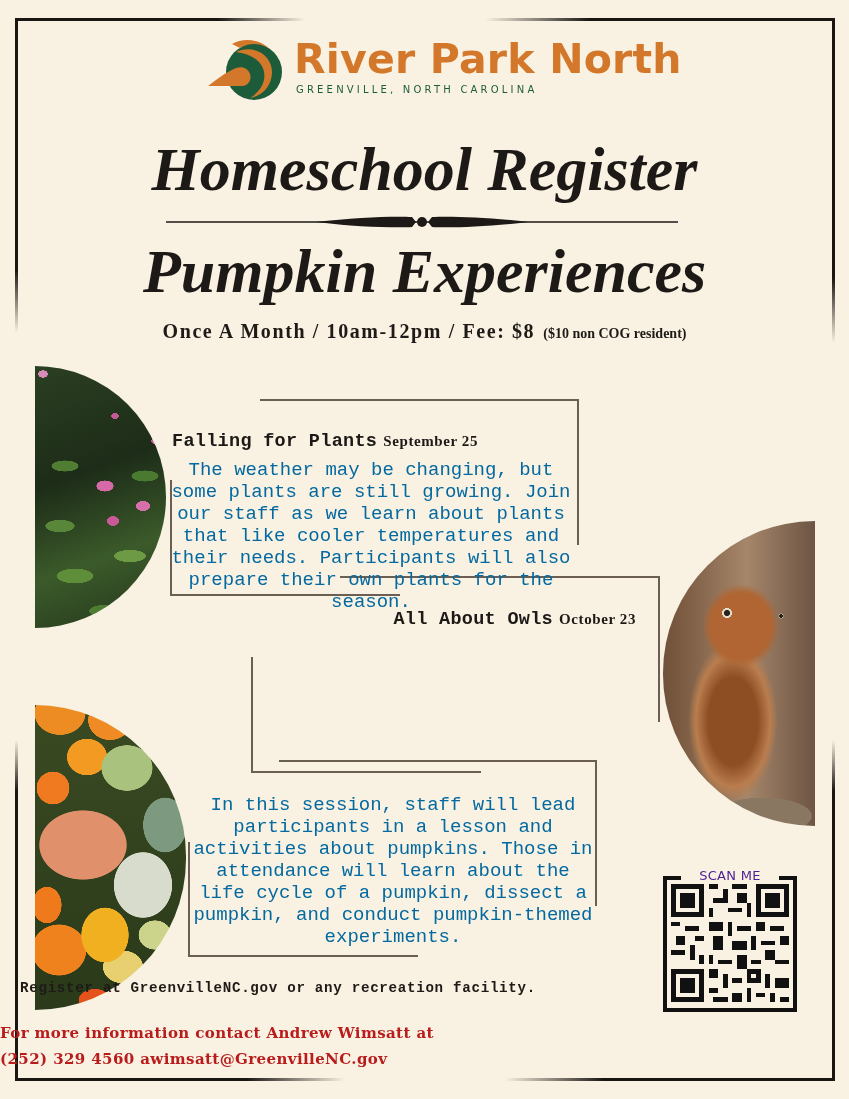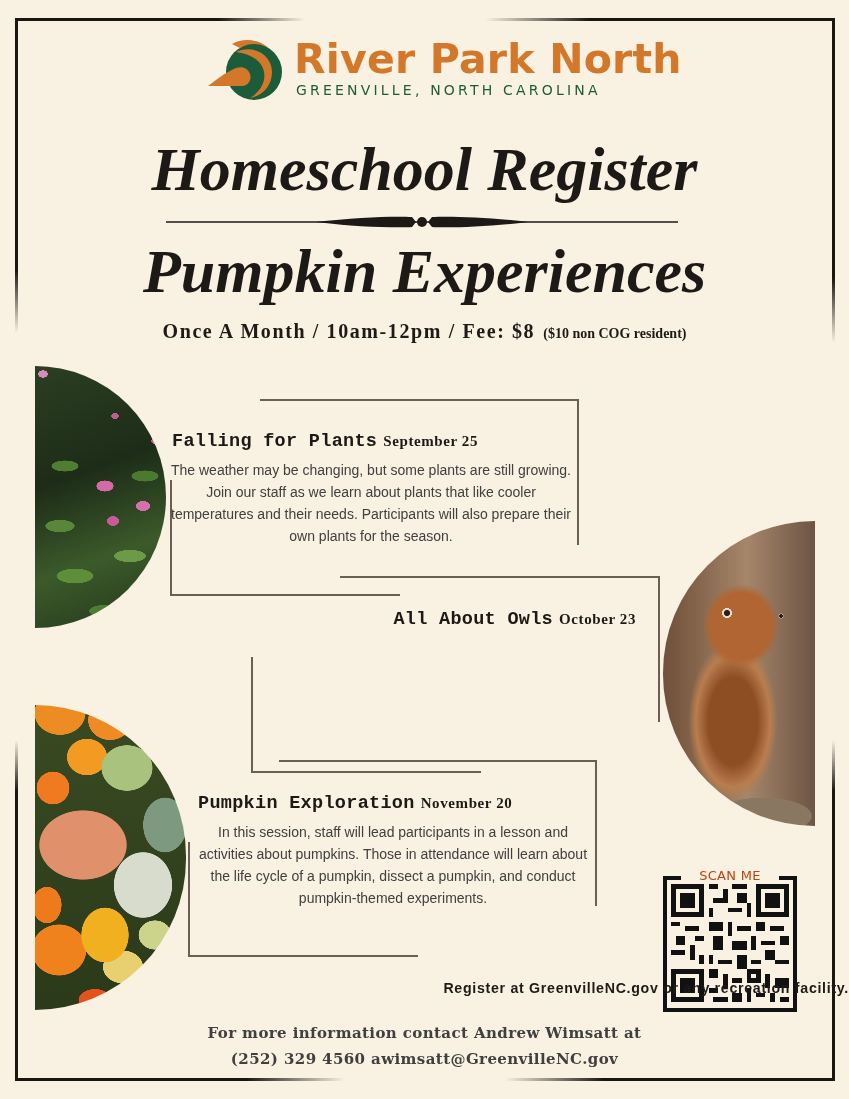--- a/index.html
+++ b/index.html
@@ -14,21 +14,21 @@
     .f-bot-r { left: 505px; top: 1078px; width: 330px; height: 3px; background: linear-gradient(to left, #1a1713 70%, rgba(26,23,19,0)); }
     .f-left-t { left: 15px; top: 18px; width: 3px; height: 315px; background: linear-gradient(to bottom, #1a1713 80%, rgba(26,23,19,0)); }
     .f-left-b { left: 15px; top: 740px; width: 3px; height: 341px; background: linear-gradient(to top, #1a1713 85%, rgba(26,23,19,0)); }
     .f-right-t { left: 832px; top: 18px; width: 3px; height: 325px; background: linear-gradient(to bottom, #1a1713 80%, rgba(26,23,19,0)); }
     .f-right-b { left: 832px; top: 740px; width: 3px; height: 341px; background: linear-gradient(to top, #1a1713 85%, rgba(26,23,19,0)); }
 
     
     .logo { position: absolute; left: 206px; top: 36px; width: 440px; height: 68px; }
     .logo-mark { position: absolute; left: 0; top: 2px; width: 76px; height: 64px; }
     .logo-title { position: absolute; left: 88px; top: 0; font-family: "DejaVu Sans", "Liberation Sans", sans-serif; font-weight: bold; font-size: 41px; color: #d3782a; letter-spacing: 0.2px; line-height: 46px; white-space: nowrap; }
-    .logo-sub { position: absolute; left: 90px; top: 46px; font-family: "DejaVu Sans", "Liberation Sans", sans-serif; font-size: 14px; color: #1c5c3b; letter-spacing: 3.2px; line-height: 16px; white-space: nowrap; }
+    .logo-sub { position: absolute; left: 90px; top: 46px; font-family: "DejaVu Sans", "Liberation Sans", sans-serif; font-size: 10px; color: #1c5c3b; letter-spacing: 3.2px; line-height: 16px; white-space: nowrap; }
 
     
     .title-line { position: absolute; left: 0; width: 849px; text-align: center; font-family: "Liberation Serif", "DejaVu Serif", serif; font-style: italic; font-size: 62px; color: #1c1917; line-height: 70px; white-space: nowrap; }
     .title-1 { top: 134px; }
     .title-2 { top: 236px; }
 
     .divider { position: absolute; left: 166px; top: 211px; width: 512px; height: 22px; }
 
     .subtitle { position: absolute; left: 0; top: 320px; width: 849px; text-align: center; white-space: nowrap; font-family: "Liberation Serif", "DejaVu Serif", serif; color: #1e1a17; font-weight: bold; }
     .subtitle .main { font-size: 20px; letter-spacing: 1.6px; }
@@ -74,40 +74,40 @@
       radial-gradient(ellipse 18px 12px at 60px 295px, #e6521c 90%, transparent 92%),
       linear-gradient(#3a4a22, #2a3a1a); }
 
     
     .ln { position: absolute; background: #6a5f52; }
 
     .session { position: absolute; text-align: center; }
     .session-head { white-space: nowrap; line-height: 26px; }
     .session-name { font-family: Liberation Mono, monospace; font-weight: bold; font-size: 18.5px; color: #1c1917; letter-spacing: 0.3px; }
     .session-date { font-family: "Liberation Serif", "DejaVu Serif", serif; font-weight: bold; font-size: 15px; color: #1c1917; letter-spacing: 0.6px; margin-left: 6px; }
-    .session-desc { font-family: Liberation Sans, sans-serif; font-size: 14px; line-height: 22px; color: #404040; margin-top: 4px; }
+    .session-desc { font-family: Liberation Mono, monospace; font-size: 19px; line-height: 22px; color: #0369a1; margin-top: 4px; }
 
     .s1 { left: 166px; top: 428px; width: 410px; }
     .s1 .session-head { text-align: left; padding-left: 6px; }
     .s2 { left: 252px; top: 606px; width: 400px; }
     .s2 .session-head { text-align: right; padding-right: 16px; }
     .s3 { left: 190px; top: 790px; width: 406px; }
     .s3 .session-head { text-align: left; padding-left: 8px; }
 
     
     .qr { position: absolute; left: 663px; top: 868px; width: 134px; height: 144px; }
-    .qr-label { position: absolute; left: 0; top: 0; width: 134px; text-align: center; font-family: "DejaVu Sans", "Liberation Sans", sans-serif; font-size: 13px; line-height: 16px; color: #c2410c; letter-spacing: 0.3px; }
+    .qr-label { position: absolute; left: 0; top: 0; width: 134px; text-align: center; font-family: "DejaVu Sans", "Liberation Sans", sans-serif; font-size: 13px; line-height: 16px; color: #4c1d95; letter-spacing: 0.3px; }
     .qr-frame { position: absolute; left: 0; top: 8px; width: 134px; height: 136px; border: 4px solid #111; border-top: none; }
     .qr-frame::before, .qr-frame::after { content: ""; position: absolute; top: 0; height: 4px; width: 18px; background: #111; }
     .qr-frame::before { left: -4px; }
     .qr-frame::after { right: -4px; }
     .qr-code { position: absolute; left: 8px; top: 16px; width: 118px; height: 118px; }
 
-    .register { position: absolute; left: 0; top: 980px; width: 849px; text-align: right; font-family: Liberation Sans, sans-serif; font-weight: bold; font-size: 14.2px; letter-spacing: 0.7px; color: #1e1a17; white-space: nowrap; }
-    .contact { position: absolute; left: 0; width: 849px; text-align: center; font-family: "DejaVu Serif", serif; font-weight: bold; font-size: 15px; letter-spacing: 0.4px; color: #404040; white-space: nowrap; }
+    .register { position: absolute; left: 0; top: 980px; width: 849px; text-align: left; font-family: Liberation Mono, monospace; font-weight: bold; font-size: 14.2px; letter-spacing: 0.7px; color: #1e1a17; white-space: nowrap; padding-left: 20px; }
+    .contact { position: absolute; left: 0; width: 849px; text-align: left; font-family: "DejaVu Serif", serif; font-weight: bold; font-size: 15px; letter-spacing: 0.4px; color: #b91c1c; white-space: nowrap; }
     .contact-1 { top: 1024px; }
     .contact-2 { top: 1050px; }
   </style>
 </head>
 <body>
 
 <div class="frame f-top-l"></div>
 <div class="frame f-top-r"></div>
 <div class="frame f-bot-l"></div>
 <div class="frame f-bot-r"></div>
@@ -168,23 +168,20 @@
   <p class="session-desc">The weather may be changing, but some plants are still growing. Join our staff as we learn about plants that like cooler temperatures and their needs. Participants will also prepare their own plants for the season.</p>
 </div>
 
 <div class="session s2">
   <div class="session-head">
     <span class="session-name">All About Owls</span><span class="session-date">October 23</span>
   </div>
 </div>
 
 <div class="session s3">
-  <div class="session-head">
-    <span class="session-name">Pumpkin Exploration</span><span class="session-date">November 20</span>
-  </div>
   <p class="session-desc">In this session, staff will lead participants in a lesson and activities about pumpkins. Those in attendance will learn about the life cycle of a pumpkin, dissect a pumpkin, and conduct pumpkin-themed experiments.</p>
 </div>
 
 <div class="qr">
   <div class="qr-frame"></div>
   <div class="qr-label">SCAN ME</div>
   <svg class="qr-code" viewBox="0 0 25 25" shape-rendering="crispEdges">
     <rect x="0" y="0" width="25" height="25" fill="#f9f1e1"></rect>
     <g fill="#111">
       <rect x="0" y="0" width="7" height="7"></rect>

